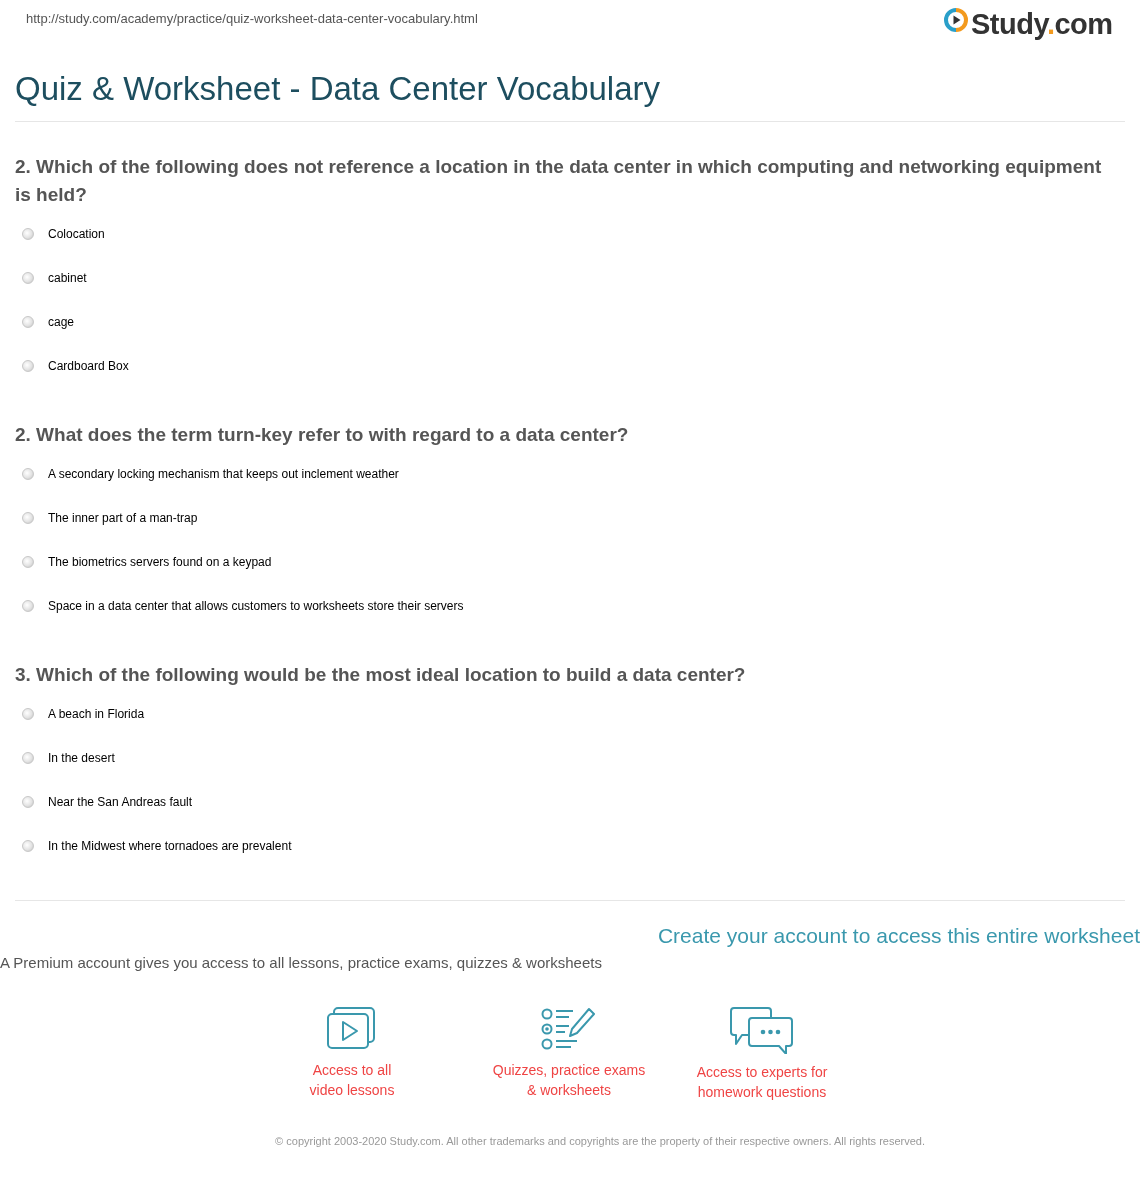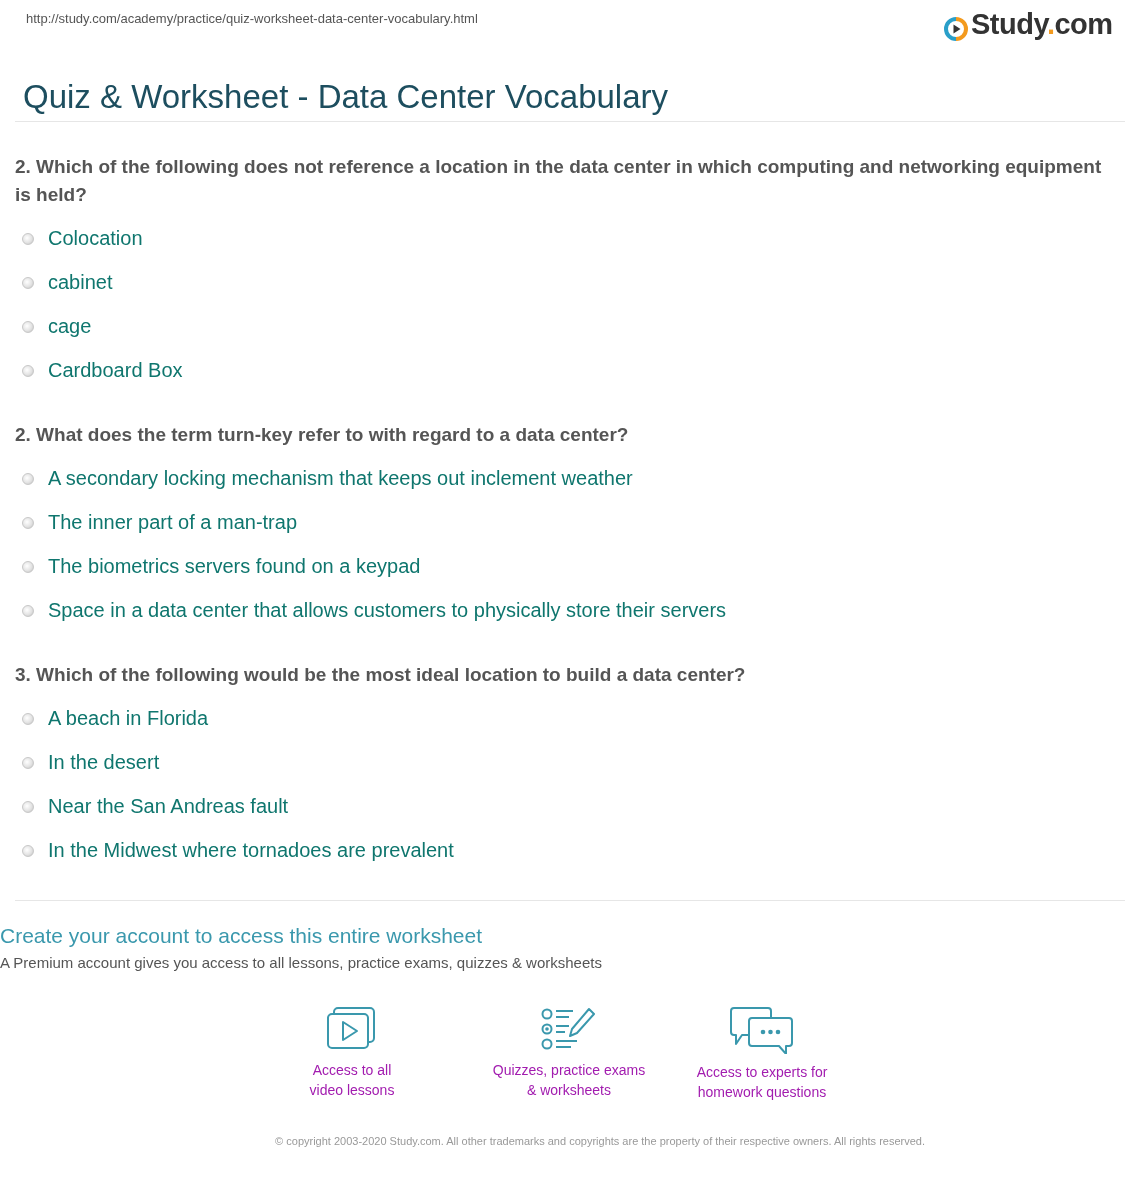--- a/index.html
+++ b/index.html
@@ -1,28 +1,28 @@
 <!DOCTYPE html>
 <html><head>
 <meta charset="utf-8">
 <style>
   html, body { margin:0; padding:0; background:#ffffff; }
   body { width:1140px; height:1197px; position:relative; font-family:"Liberation Sans", sans-serif; color:#4a4a4a; overflow:hidden; }
   .url { position:absolute; left:15px; top:11px; font-size:13px; color:#555;padding-left:11px; }
-  .logo { position:absolute; left:944px; top:8px; display:flex; align-items:flex-end; }
+  .logo { position:absolute; left:944px; top:8px; display:flex; align-items:flex-start; }
   .logo-text { font-size:29px; font-weight:bold; color:#333; letter-spacing:-0.5px; }
   .logo-text .dot { color:#f39a1e; }
-  .title { position:absolute; left:15px; top:70px; font-size:33px; color:#1d4e5f; margin:8px; font-weight:normal; }
+  .title { position:absolute; left:15px; top:70px; font-size:33px; color:#1d4e5f; margin:0; font-weight:normal; }
   .rule { position:absolute; left:15px; width:1110px; height:1px; background:#e6e6e6; }
   .question { position:absolute; left:15px; width:1100px; font-size:19px; font-weight:bold; color:#555; line-height:28px; }
-  .option { position:absolute; left:22px; display:flex; align-items:center; font-size:20px; color:#0f766e; }
+  .option { position:absolute; left:22px; display:flex; align-items:center; font-size:12px; color:#000000; }
   .radio { width:10px; height:10px; border-radius:50%; background:radial-gradient(circle at 40% 40%, #ffffff 0%, #e3e3e3 55%, #bdbdbd 100%); border:1px solid #c8c8c8; margin-right:14px; }
-  .cta-title { position:absolute; left:0; width:1140px; top:924px; text-align:left; font-size:21px; color:#3a98ad; }
+  .cta-title { position:absolute; left:0; width:1140px; top:924px; text-align:right; font-size:21px; color:#3a98ad; }
   .cta-sub { position:absolute; left:0; width:1140px; top:954px; font-size:15px; color:#555; }
-  .feature { position:absolute; width:180px; text-align:center; font-size:14px; color:#a21caf; line-height:20px; }
+  .feature { position:absolute; width:180px; text-align:center; font-size:14px; color:#ef4444; line-height:20px; }
   .feature svg { display:block; margin:0 auto 8px auto; }
   .copyright { position:absolute; left:215px; width:710px; top:1133px; text-align:right; font-size:11px; color:#999; line-height:17px; }
 </style>
 </head>
 <body>
 
 <div class="url">http://study.com/academy/practice/quiz-worksheet-data-center-vocabulary.html</div>
 
 <div class="logo">
   <svg width="24" height="24" viewBox="0 0 24 24" style="margin-right:3px">
@@ -62,21 +62,21 @@
 <div class="option" style="top:511px">
     <span class="radio"></span>
     <span>The inner part of a man-trap</span>
   </div>
 <div class="option" style="top:555px">
     <span class="radio"></span>
     <span>The biometrics servers found on a keypad</span>
   </div>
 <div class="option" style="top:599px">
     <span class="radio"></span>
-    <span>Space in a data center that allows customers to physically store their servers</span>
+    <span>Space in a data center that allows customers to worksheets store their servers</span>
   </div>
 
 <div class="question" style="top:661px">3. Which of the following would be the most ideal location to build a data center?</div>
 <div class="option" style="top:707px">
     <span class="radio"></span>
     <span>A beach in Florida</span>
   </div>
 <div class="option" style="top:751px">
     <span class="radio"></span>
     <span>In the desert</span>

